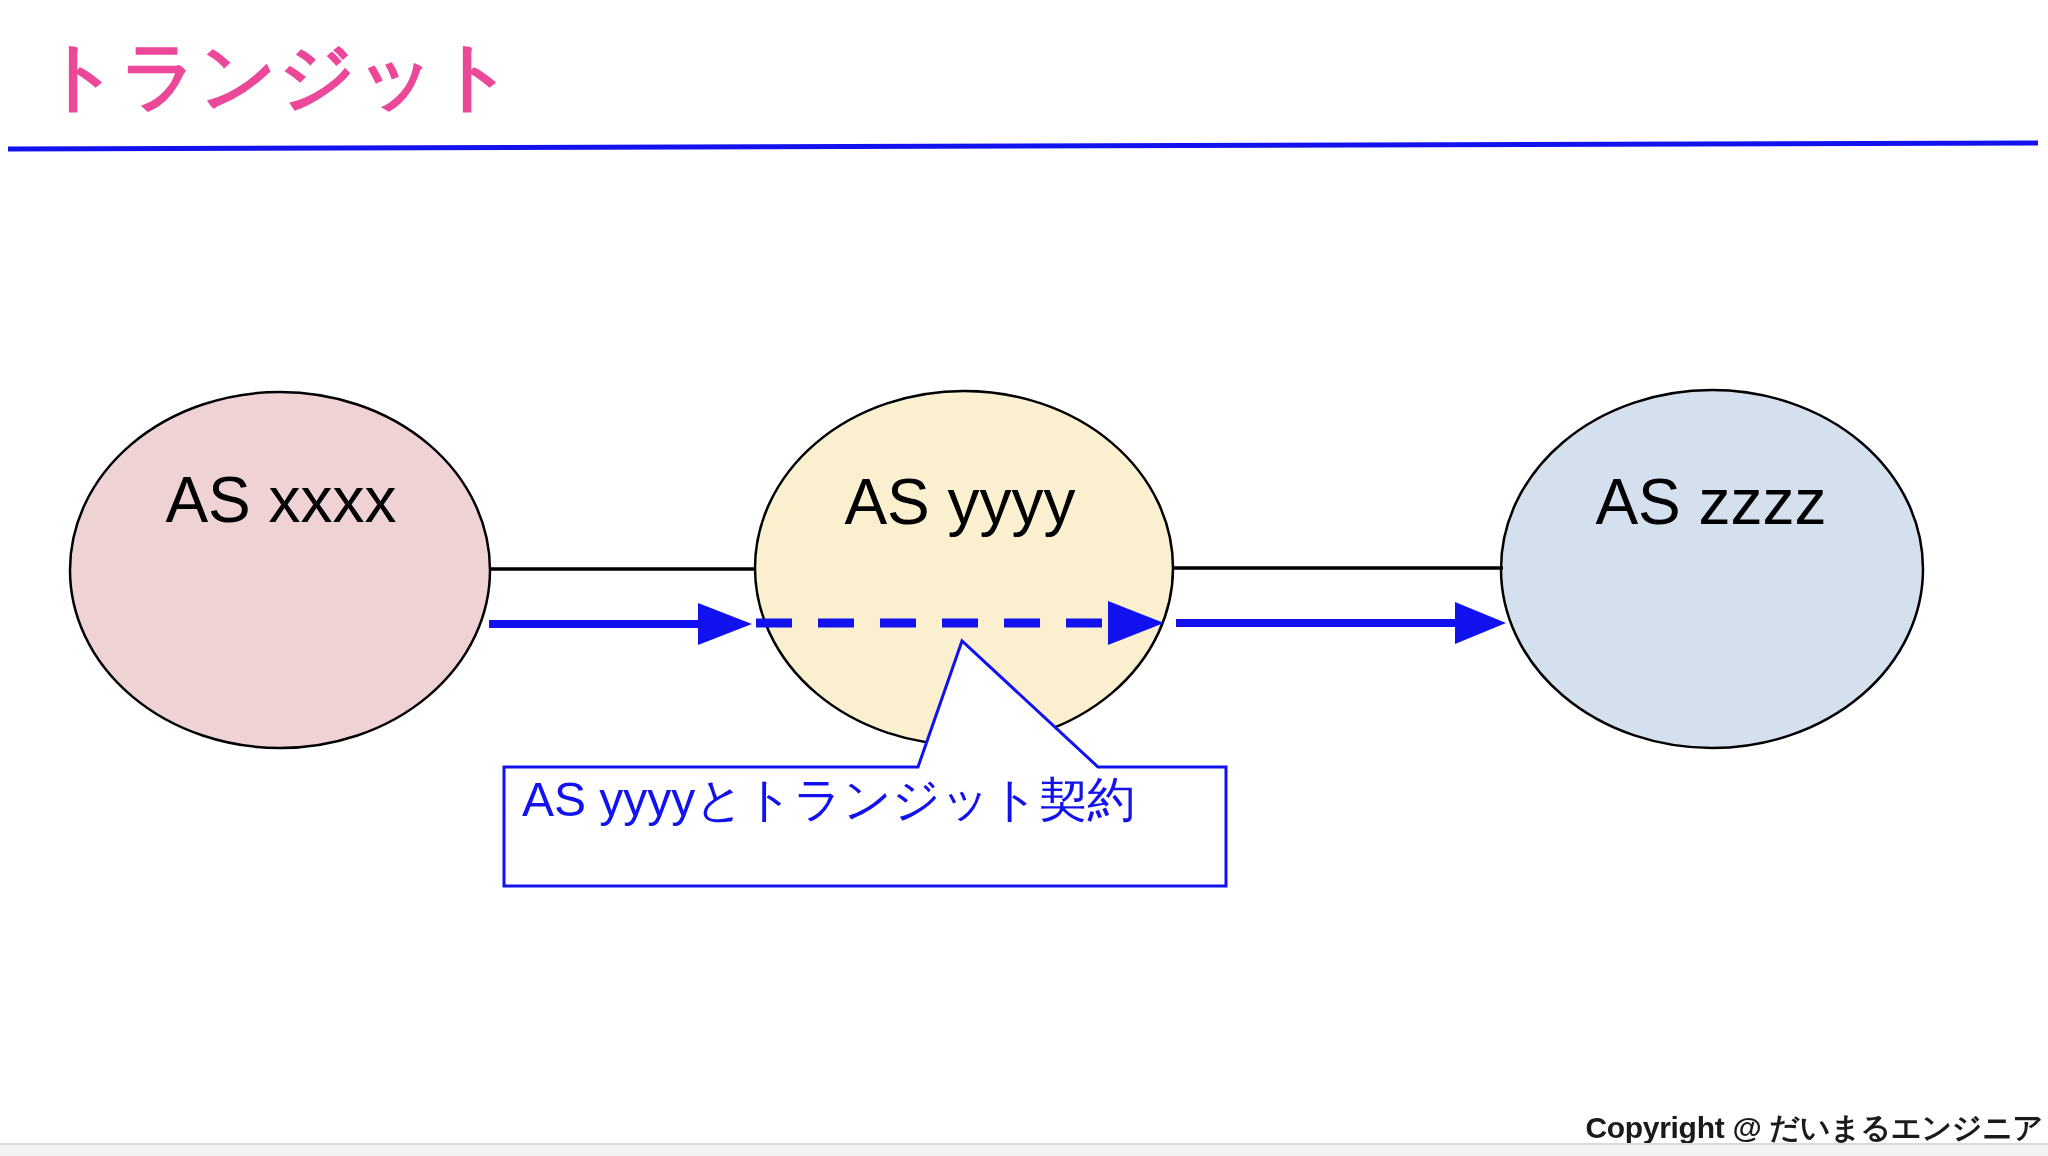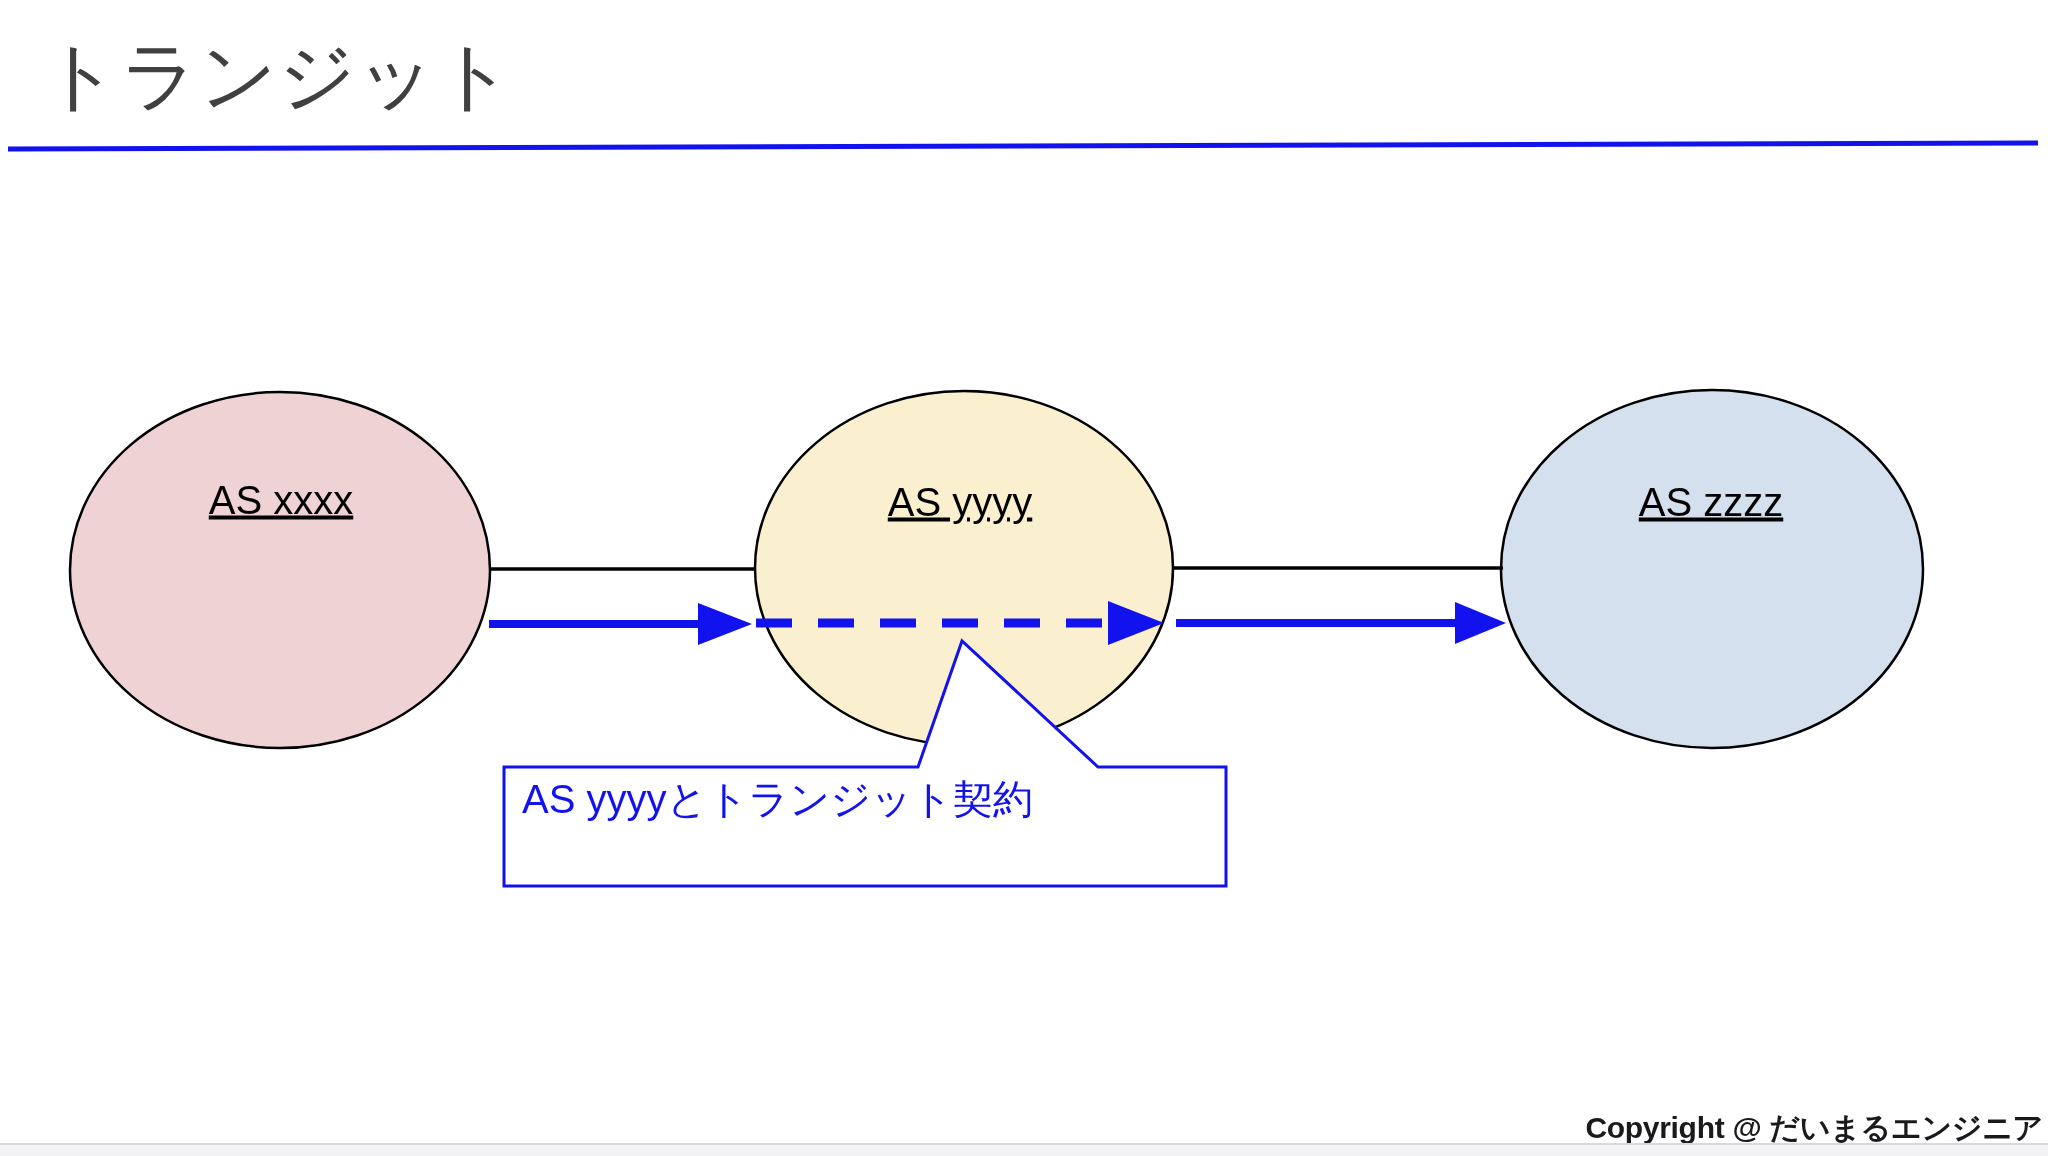--- a/index.html
+++ b/index.html
@@ -11,22 +11,22 @@
   }
   .slide {
     position: relative;
     width: 2048px; height: 1156px;
     background: #ffffff;
   }
   .title {
     position: absolute;
     left: 42px; top: 26px;
     font-size: 76px;
-    font-weight: 400;
-    color: #404040;
+    font-weight: 700;
+    color: #ec4899;
     letter-spacing: 1px;
     white-space: nowrap;
   }
   svg.diagram {
     position: absolute;
     left: 0; top: 0;
     width: 2048px; height: 1156px;
   }
   .accent-line { stroke: var(--accent); stroke-width: 5; }
   .black-link  { stroke: #000000; stroke-width: 3.5; }
@@ -39,29 +39,28 @@
   .arrow-head         { fill: var(--accent); }
   .callout-shape {
     fill: #ffffff;
     stroke: var(--accent);
     stroke-width: 3;
     stroke-linejoin: miter;
   }
   .node-label {
     position: absolute;
     transform: translate(-50%, -50%);
-    font-size: 40px;
+    font-size: 64px;
     color: #000000;
     white-space: nowrap;
-    text-decoration: underline;
   }
   .callout-text {
     position: absolute;
     left: 522px; top: 776px;
-    font-size: 40px;
+    font-size: 48px;
     line-height: 47px;
     color: var(--accent);
     white-space: nowrap;
   }
   .copyright {
     position: absolute;
     right: 5px; top: 1108px;
     font-size: 30px;
     font-weight: 700;
     color: #1a1a1a;

